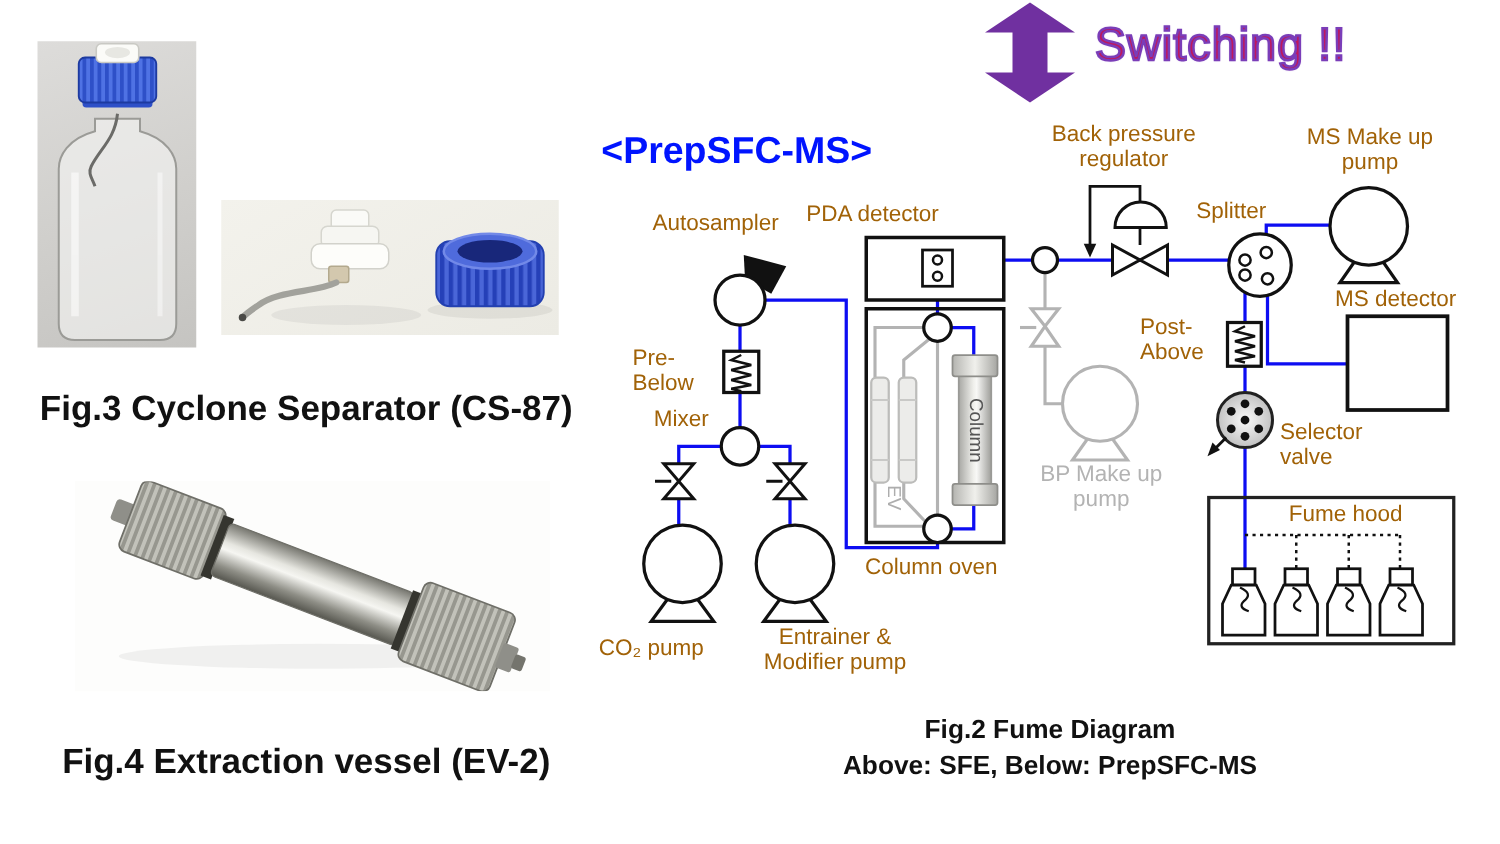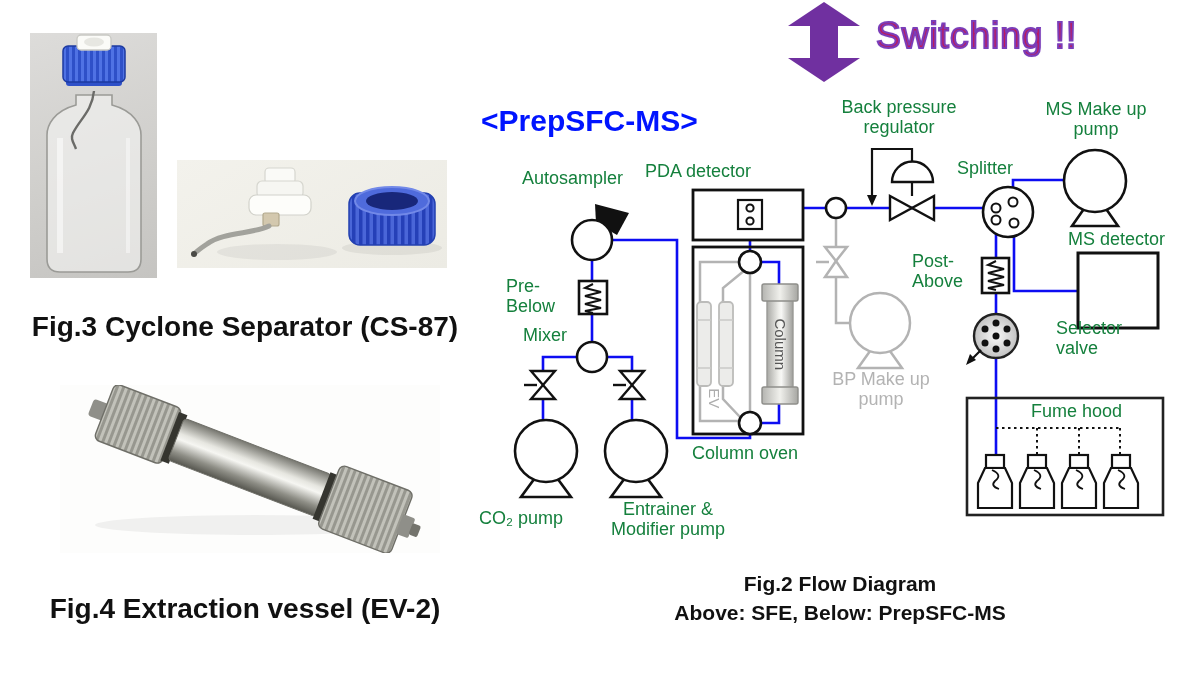--- a/index.html
+++ b/index.html
@@ -1,18 +1,18 @@
 <!DOCTYPE html>
 <html><head>
 <meta charset="utf-8">
 <style>
   html,body{margin:0;padding:0;background:#fff;}
   .canvas{position:relative;width:1200px;height:675px;background:#ffffff;overflow:hidden;
           font-family:"Liberation Sans","DejaVu Sans",sans-serif;color:#1a1a1a;}
-  .lbl{position:absolute;font-size:18px;line-height:1.1;color:#15803d;white-space:pre-line;}
+  .lbl{position:absolute;font-size:18px;line-height:1.1;color:#a16207;white-space:pre-line;}
   .center{text-align:center;}
   .gray{color:#b3b3b3;}
   svg{display:block;}
   #flow-svg{position:absolute;left:0;top:0;pointer-events:none;}
   .caption{position:absolute;font-weight:bold;font-size:28px;color:#111;text-align:center;white-space:pre-line;}
   .fig2cap{font-size:21px;line-height:1.4;}
   .title-blue{position:absolute;font-size:30px;font-weight:600;color:#0014ff;letter-spacing:0px;}
   .switching{position:absolute;font-size:37px;font-weight:normal;color:#be185d;
              -webkit-text-stroke:2px #7a3db8;text-shadow:0 0 2px #b18ad6;letter-spacing:1px;}
   .rot90{transform:rotate(90deg);}
@@ -305,20 +305,20 @@
   <div class="lbl center" style="left:833px;top:98px;width:132px;">Back pressure
 regulator</div>
   <div class="lbl" style="left:957px;top:159px;">Splitter</div>
   <div class="lbl center" style="left:1031px;top:100px;width:130px;">MS Make up
 pump</div>
   <div class="lbl" style="left:1068px;top:230px;">MS detector</div>
   <div class="lbl" style="left:912px;top:252px;">Post-
 Above</div>
   <div class="lbl center gray" style="left:818px;top:370px;width:126px;">BP Make up
 pump</div>
-  <div class="lbl" style="left:1024px;top:319px;margin-left:32px;">Selector
+  <div class="lbl" style="left:1024px;top:336px;">Selector
 valve</div>
   <div class="lbl" style="left:1031px;top:402px;">Fume hood</div>
 
-  <div class="caption fig2cap" style="left:620px;top:569px;width:440px;">Fig.2 Flow Diagram
+  <div class="caption fig2cap" style="left:620px;top:569px;width:440px;">Fig.2 Fume Diagram
 Above: SFE, Below: PrepSFC-MS</div>
 
 </div>
 
 </body></html>

